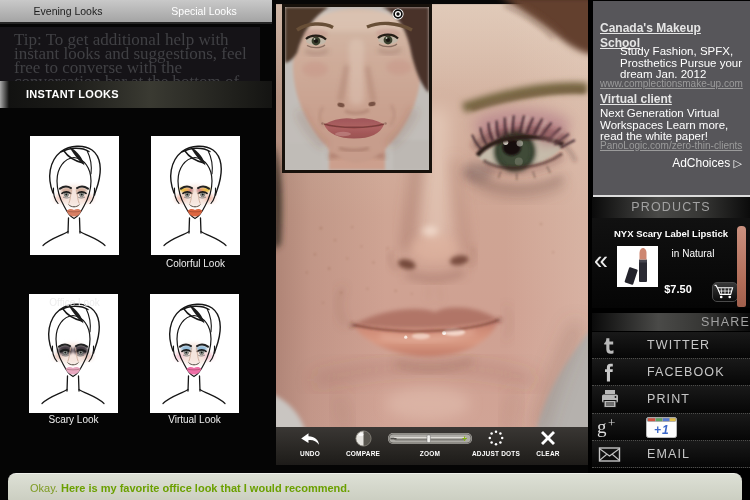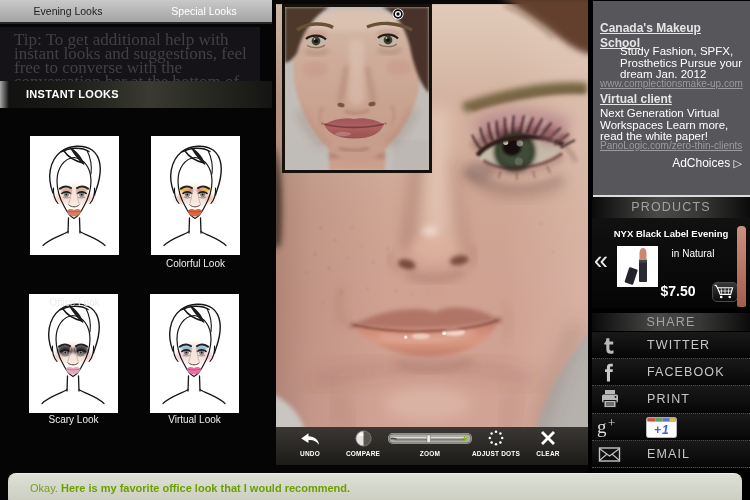--- a/index.html
+++ b/index.html
@@ -536,42 +536,42 @@
     <div class="abs adlink" style="left:7px;top:20px;">Canada's Makeup<br>School</div>
     <div class="abs adbody" style="left:7px;top:45px;margin-left:20px;">Study Fashion, SPFX,<br>Prosthetics Pursue your<br>dream Jan. 2012</div>
     <div class="abs adgray" style="left:7px;top:77px;">www.complectionsmake-up.com</div>
     <div class="abs adlink" style="left:7px;top:91px;">Virtual client</div>
     <div class="abs adbody" style="left:7px;top:107px;">Next Generation Virtual<br>Workspaces Learn more,<br>read the white paper!</div>
     <div class="abs adgray" style="left:7px;top:139px;">PanoLogic.com/zero‑thin‑clients</div>
     <div id="adchoices">AdChoices <span style="font-size:11px;">▷</span></div>
   </div>
   <div class="hdrbar abs" style="left:592px;top:197px;">PRODUCTS</div>
   <div id="prodpanel" class="abs">
-      <div style="position:absolute;left:0;top:10px;width:158px;text-align:center;font-size:9.5px;font-weight:bold;color:#fff;">NYX Black Label Evening</div>
+      <div style="position:absolute;left:0;top:10px;width:158px;text-align:center;font-size:9.5px;font-weight:bold;color:#fff;">NYX Scary Label Lipstick</div>
       <div style="position:absolute;left:2px;top:28px;font-size:25px;color:#ececec;letter-spacing:-3px;">«</div>
       <div style="position:absolute;left:25px;top:28px;width:41px;height:41px;background:#fff;"> <svg width="41" height="41" viewBox="0 0 41 41">  
           <g transform="rotate(18 14 32)">
             <rect x="9" y="22" width="9" height="16" rx="1" fill="#23232b"></rect>
           </g>  
           <rect x="22" y="15" width="8" height="21" rx="1" fill="#2a2a33"></rect>  
           <rect x="22" y="13.5" width="8" height="3" fill="#44444e"></rect>  
           <path d="M22.5,13.5 L22.5,7 C22.5,3.5 24.5,2 26,2 C27.5,2 29.5,3.5 29.5,7 L29.5,13.5 Z" fill="#cd8670"></path> 
         </svg></div>
       <div style="position:absolute;left:72px;top:30px;width:58px;text-align:center;font-size:10px;color:#fff;">in Natural</div>
-      <div style="position:absolute;left:66px;top:65px;width:40px;text-align:center;font-size:14px;font-weight:bold;color:#fff;">$7.50</div>
+      <div style="position:absolute;left:66px;top:65px;width:40px;text-align:center;font-size:11px;font-weight:bold;color:#fff;">$7.50</div>
       <div style="position:absolute;left:120px;top:64px;width:24px;height:18px;border-radius:5px;background:linear-gradient(#383838,#0a0a0a);border:1px solid #4a4a4a;"> <svg width="24" height="18" viewBox="1 1 24 19">  
           <path d="M5,6 L21,6 L19,13 L8,13 Z" fill="none" stroke="#fff" stroke-width="1.2"></path>  
           <path d="M9,6.5 L9.5,12.5 M13,6.5 L13,12.5 M17,6.5 L16.5,12.5 M6,9.5 L20,9.5" stroke="#fff" stroke-width=".8"></path>  
           <path d="M5,6 L3.5,3.5 L2,3.5" stroke="#fff" stroke-width="1.2" fill="none"></path>  
           <circle cx="9" cy="15.8" r="1.4" fill="#fff"></circle>
           <circle cx="18" cy="15.8" r="1.4" fill="#fff"></circle> 
         </svg></div>
       <div style="position:absolute;left:145px;top:8px;width:9px;height:81px;border-radius:4px 4px 2px 2px;background:linear-gradient(#cb9180,#b26d58 70%,#a05f4c)"></div>
     </div>
-  <div class="hdrbar abs" style="left:592px;top:313px;height:18px;line-height:19px;">SHARE</div>
+  <div class="hdrbar abs" style="left:592px;top:313px;height:18px;line-height:19px;text-align:right;">SHARE</div>
   <div id="sharerows" class="abs">
     <div class="srow">
         <span class="ic"><svg width="22" height="22" viewBox="0 0 22 22">
             <path d="M8.3,3.2 L11.4,3.2 L11.4,6.5 L15.2,6.5 L15.2,9.4 L11.4,9.4 L11.4,13.4 C11.4,15 12.2,15.8 13.6,15.8 C14.3,15.8 14.9,15.6 15.5,15.3 L15.5,18.2 C14.7,18.6 13.7,18.8 12.6,18.8 C9.9,18.8 8.3,17.2 8.3,14.2 L8.3,9.4 L6.2,9.4 L6.2,8.3 C8.1,7.1 8.3,5.1 8.3,3.2 Z" fill="#b9b9b9"></path>
           </svg></span>
         <span class="lbl">TWITTER</span>
       </div>
     <div class="srow">
         <span class="ic"><svg width="22" height="22" viewBox="0 0 22 22">
             <path d="M12,7.2 L12,5.6 C12,4.8 12.5,4.4 13.3,4.4 L14.8,4.4 L14.8,1.8 L12.4,1.8 C10.1,1.8 8.9,3.2 8.9,5.4 L8.9,7.2 L7,7.2 L7,9.9 L8.9,9.9 L8.9,19.5 L12,19.5 L12,9.9 L14.6,9.9 L14.8,7.2 Z" fill="#c9c9c9"></path>

